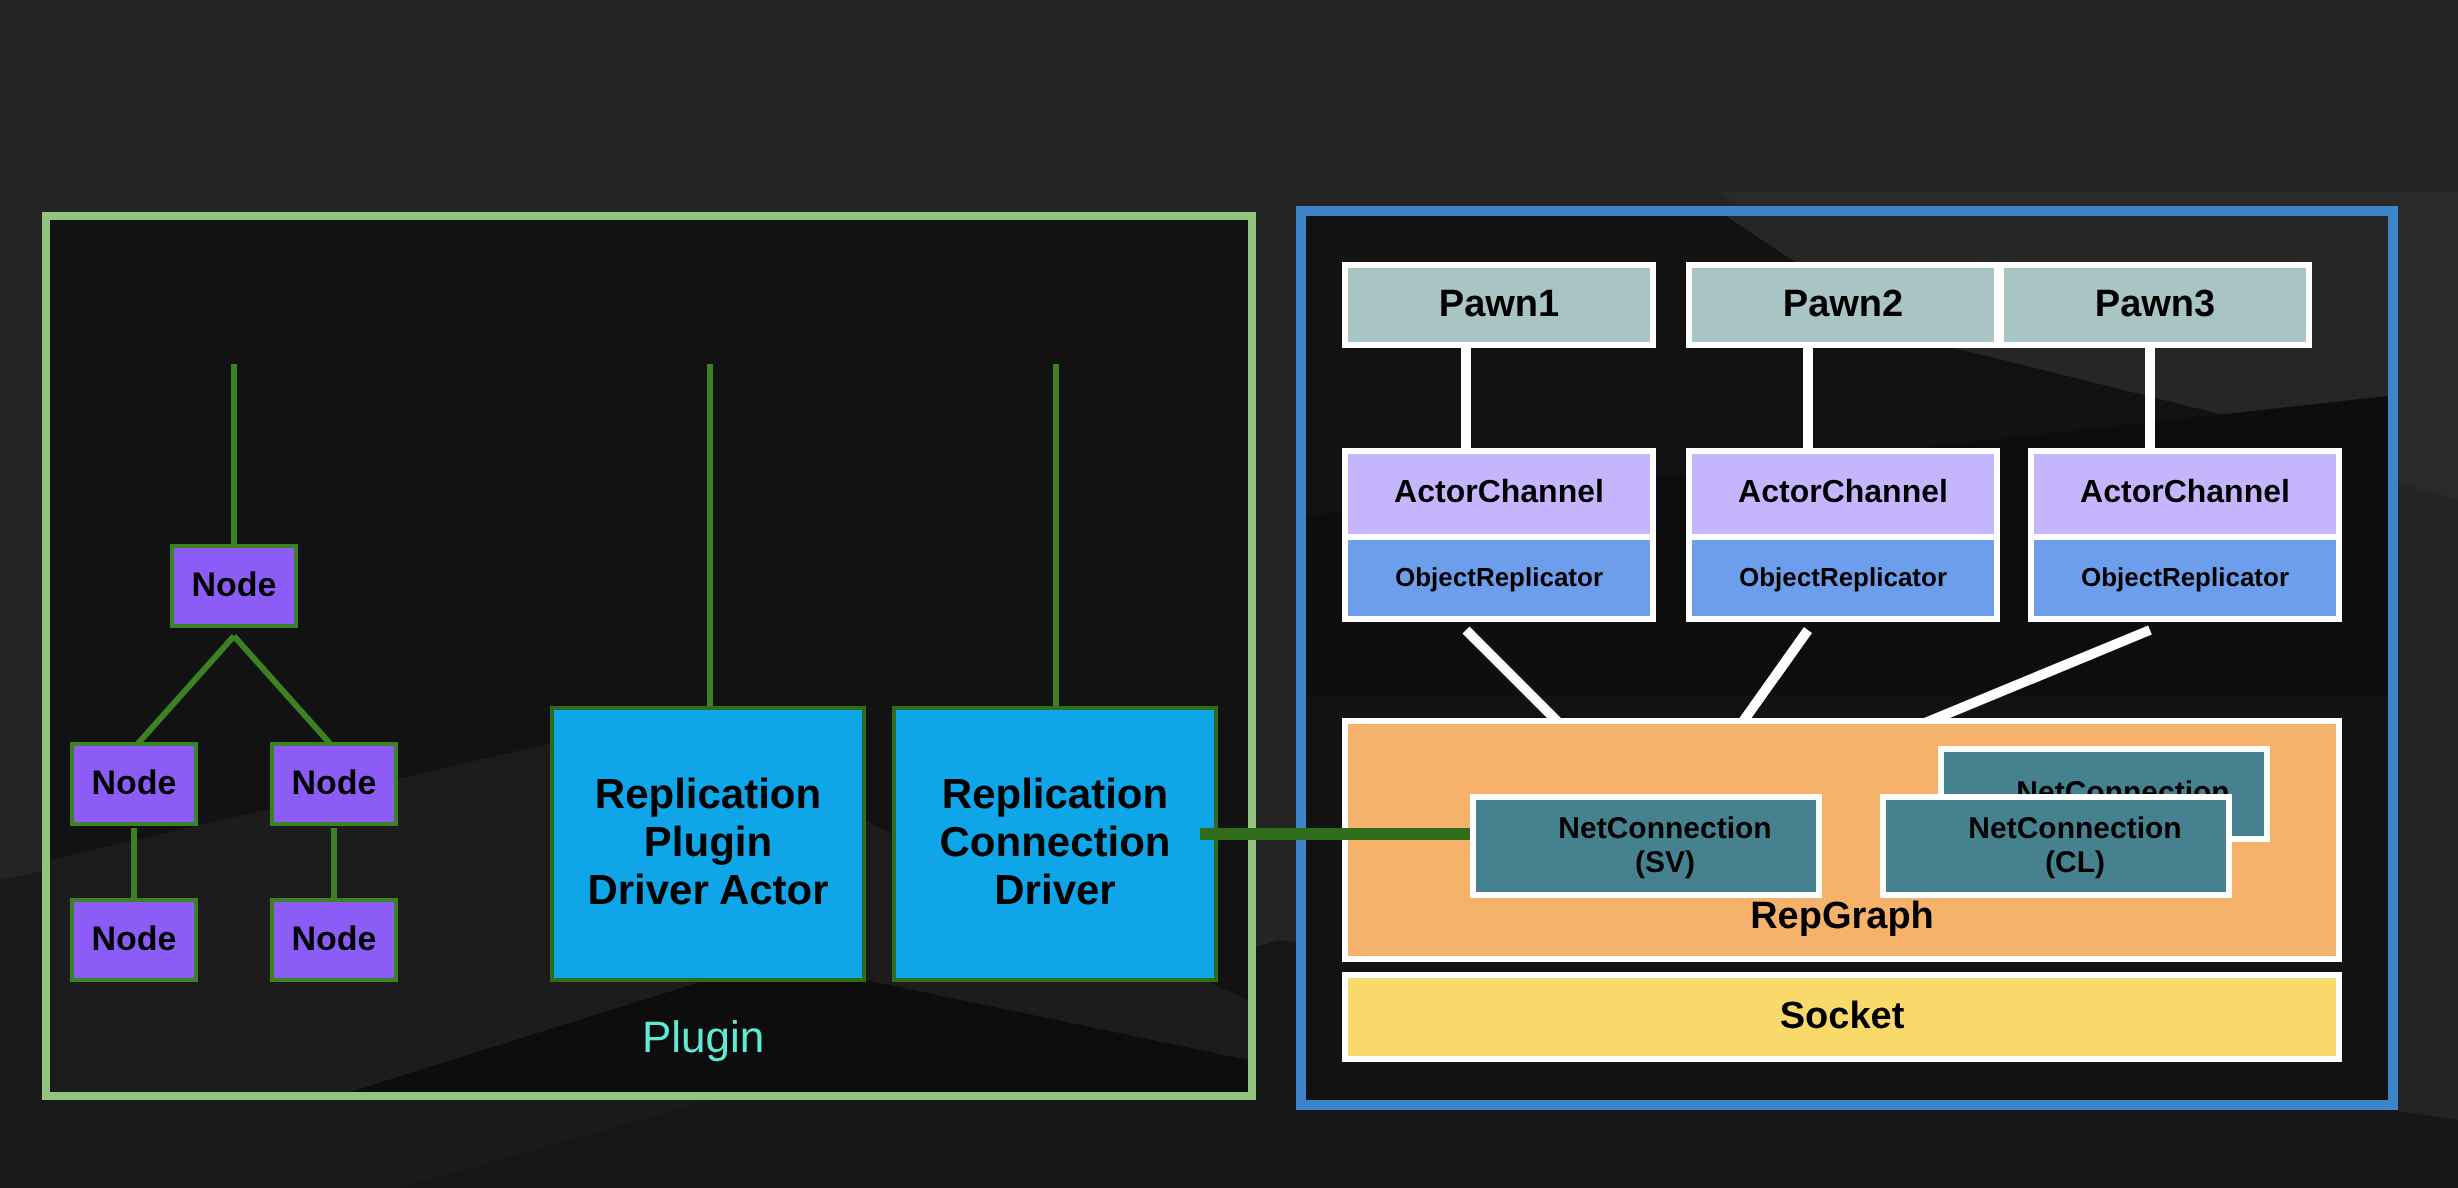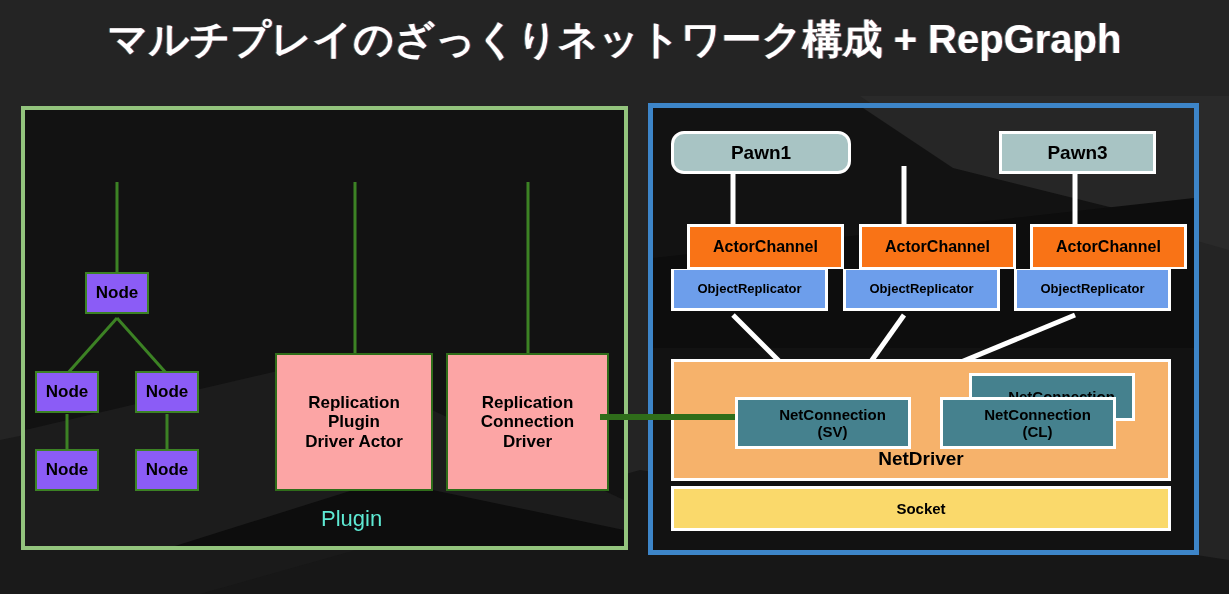--- a/index.html
+++ b/index.html
@@ -77,55 +77,54 @@
     background: #93c47d;
     border: 2px solid #3c8224;
     font-size: 18px;
   }
   .green-node {
     background: #8b5cf6;
     border: 2px solid #3c8224;
     font-size: 17px;
   }
   .green-solid {
-    background: #fca5a5;
+    background: #0ea5e9;
     border: 2px solid #2f6d1a;
-    font-size: 17px;
+    font-size: 21px;
   }
 
   
   .pawn {
     background: #a8c4c4;
     border: 3px solid #ffffff;
     font-size: 19px;
   }
   .actorchannel {
-    background: #f97316;
+    background: #c4b5fd;
     border: 3px solid #ffffff;
     border-bottom-width: 2px;
     font-size: 16px;
-    margin-left: 16px;
   }
   .objectreplicator {
     background: #6d9eeb;
     border: 3px solid #ffffff;
     border-top-width: 1px;
     font-size: 13px;
   }
   .netdriver {
     background: #f6b26b;
     border: 3px solid #ffffff;
     font-size: 19px;
     align-items: flex-end;
     padding-bottom: 8px;
   }
   .socket {
     background: #fad96b;
     border: 3px solid #ffffff;
-    font-size: 15px;
+    font-size: 19px;
   }
   .netconn {
     background: #45818e;
     border: 3px solid #ffffff;
     color: #000000;
     font-size: 15px;
     padding-left: 19px;
   }
 
   
@@ -138,21 +137,20 @@
 <div id="slide">
 
   <div class="bg-layer">
     <svg viewBox="0 0 1229 594" preserveAspectRatio="none">
       <polygon points="0,440 330,372 640,520 640,594 0,594" fill="#1a1a1a"></polygon>
       <polygon points="200,594 640,470 1229,560 1229,594" fill="#171717"></polygon>
       <polygon points="860,96 1229,96 1229,250 980,180" fill="#2a2a2a"></polygon>
     </svg>
   </div>
 
-  <div id="title">マルチプレイのざっくりネットワーク構成 + RepGraph</div>
 
   <div class="panel" id="panel-plugin">
 
     <div class="panel-inner-bg">
       <svg viewBox="0 0 599 436" preserveAspectRatio="none">
         <polygon points="0,320 300,250 599,390 599,436 0,436" fill="#1c1c1c"></polygon>
         <polygon points="150,436 360,370 599,420 599,436" fill="#0d0d0d"></polygon>
       </svg>
     </div>
 
@@ -222,22 +220,25 @@
         <line x1="80" y1="58" x2="80" y2="125" stroke="#ffffff" stroke-width="5"></line>
         <line x1="251" y1="58" x2="251" y2="125" stroke="#ffffff" stroke-width="5"></line>
         <line x1="422" y1="58" x2="422" y2="125" stroke="#ffffff" stroke-width="5"></line>
 
         <line x1="80" y1="207" x2="180" y2="307" stroke="#ffffff" stroke-width="5"></line>
         <line x1="251" y1="207" x2="180" y2="307" stroke="#ffffff" stroke-width="5"></line>
         <line x1="422" y1="207" x2="180" y2="307" stroke="#ffffff" stroke-width="5"></line>
       </svg>
     </div>
 
-    <div class="box pawn" style="left:18px; top:23px; width:180px; height:43px;border-radius:13px;">
+    <div class="box pawn" style="left:18px; top:23px; width:157px; height:43px;">
       <span>Pawn1</span>
+    </div>
+    <div class="box pawn" style="left:190px; top:23px; width:157px; height:43px;">
+      <span>Pawn2</span>
     </div>
     <div class="box pawn" style="left:346px; top:23px; width:157px; height:43px;">
       <span>Pawn3</span>
     </div>
 
     <div class="box actorchannel" style="left:18px; top:116px; width:157px; height:45px;">
       <span>ActorChannel</span>
     </div>
     <div class="box objectreplicator" style="left:18px; top:161px; width:157px; height:42px;">
       <span>ObjectReplicator</span>
@@ -251,21 +252,21 @@
     </div>
 
     <div class="box actorchannel" style="left:361px; top:116px; width:157px; height:45px;">
       <span>ActorChannel</span>
     </div>
     <div class="box objectreplicator" style="left:361px; top:161px; width:157px; height:42px;">
       <span>ObjectReplicator</span>
     </div>
 
     <div class="box netdriver" style="left:18px; top:251px; width:500px; height:122px;">
-      <span>NetDriver</span>
+      <span>RepGraph</span>
     </div>
 
     <div class="box netconn" style="left:316px; top:265px; width:166px; height:48px; flex-direction:column;">
       <span>NetConnection</span>
     </div>
     <div class="box netconn" style="left:82px; top:289px; width:176px; height:52px; flex-direction:column;">
       <span>NetConnection</span>
       <span>(SV)</span>
     </div>
     <div class="box netconn" style="left:287px; top:289px; width:176px; height:52px; flex-direction:column;">

